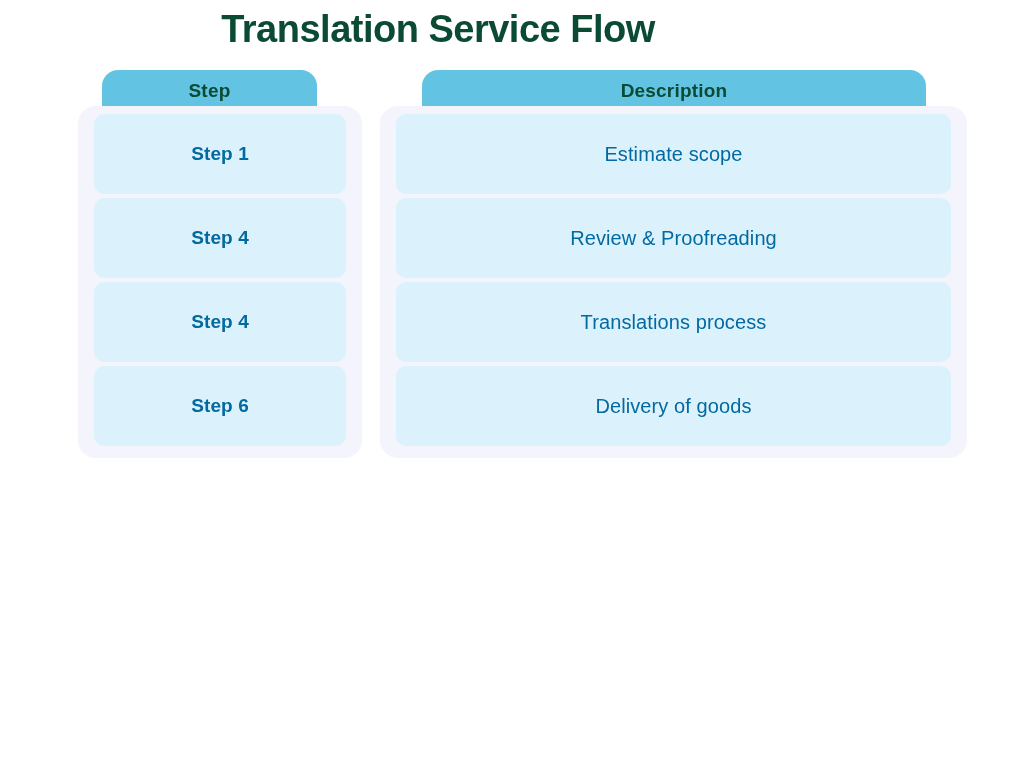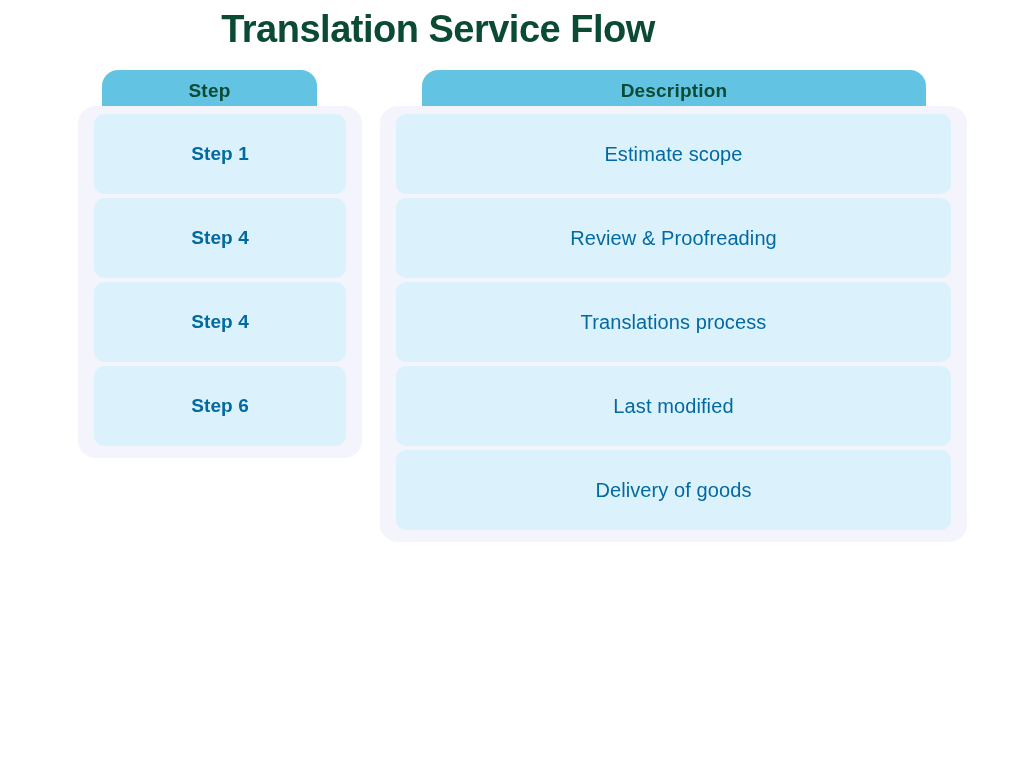--- a/index.html
+++ b/index.html
@@ -129,19 +129,18 @@
         <div class="cell step-cell">Step 6</div>
       </div>
     </div>
 
     <div class="column desc-col">
       <div class="col-header">Description</div>
       <div class="col-body">
         <div class="cell desc-cell">Estimate scope</div>
         <div class="cell desc-cell">Review &amp; Proofreading</div>
         <div class="cell desc-cell">Translations process</div>
-        <div class="cell desc-cell">Last modified</div>
         <div class="cell desc-cell">Delivery of goods</div>
       </div>
     </div>
 
   </div>
 </div>
 
 </body></html>

